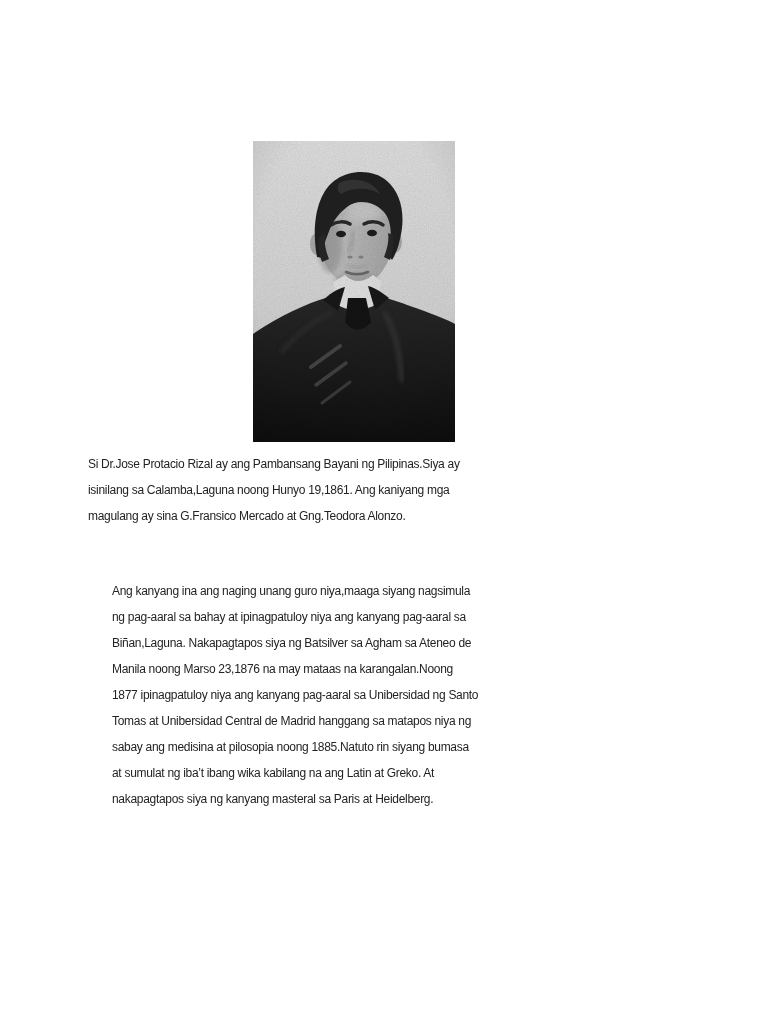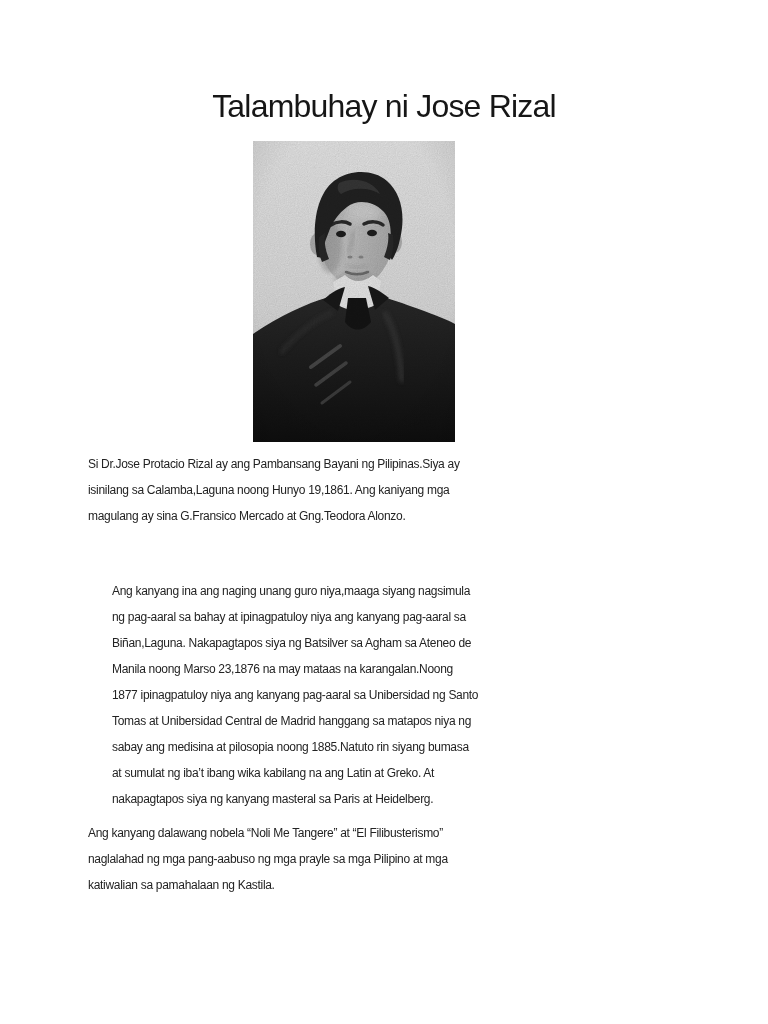--- a/index.html
+++ b/index.html
@@ -46,21 +46,20 @@
   }
   .p1 { top: 451px; }
   .p2 { top: 578px; margin-left: 24px; }
   .p3 { top: 820px; }
 </style>
 </head>
 <body>
 
 <div class="page">
 
-  <h1 class="title">Talambuhay ni Jose Rizal</h1>
 
   <figure class="photo" role="img" aria-label="Black-and-white portrait photograph of Jose Rizal">
     <svg width="202" height="301" viewBox="0 0 202 301" xmlns="http://www.w3.org/2000/svg">
       <defs>
         <linearGradient id="bgG" x1="0" y1="0" x2="0" y2="1">
           <stop offset="0" stop-color="#ededed"></stop>
           <stop offset="0.55" stop-color="#e1e1e1"></stop>
           <stop offset="1" stop-color="#cccccc"></stop>
         </linearGradient>
         <linearGradient id="faceG" x1="0" y1="0" x2="1" y2="0.25">
@@ -140,17 +139,14 @@
   <p class="para p2">Ang kanyang ina ang naging unang guro niya,maaga siyang nagsimula
 ng pag-aaral sa bahay at ipinagpatuloy niya ang kanyang pag-aaral sa
 Biñan,Laguna. Nakapagtapos siya ng Batsilver sa Agham sa Ateneo de
 Manila noong Marso 23,1876 na may mataas na karangalan.Noong
 1877 ipinagpatuloy niya ang kanyang pag-aaral sa Unibersidad ng Santo
 Tomas at Unibersidad Central de Madrid hanggang sa matapos niya ng
 sabay ang medisina at pilosopia noong 1885.Natuto rin siyang bumasa
 at sumulat ng iba’t ibang wika kabilang na ang Latin at Greko. At
 nakapagtapos siya ng kanyang masteral sa Paris at Heidelberg.</p>
 
-  <p class="para p3">Ang kanyang dalawang nobela “Noli Me Tangere” at “El Filibusterismo”
-naglalahad ng mga pang-aabuso ng mga prayle sa mga Pilipino at mga
-katiwalian sa pamahalaan ng Kastila.</p>
 
 </div>
 
 </body></html>

